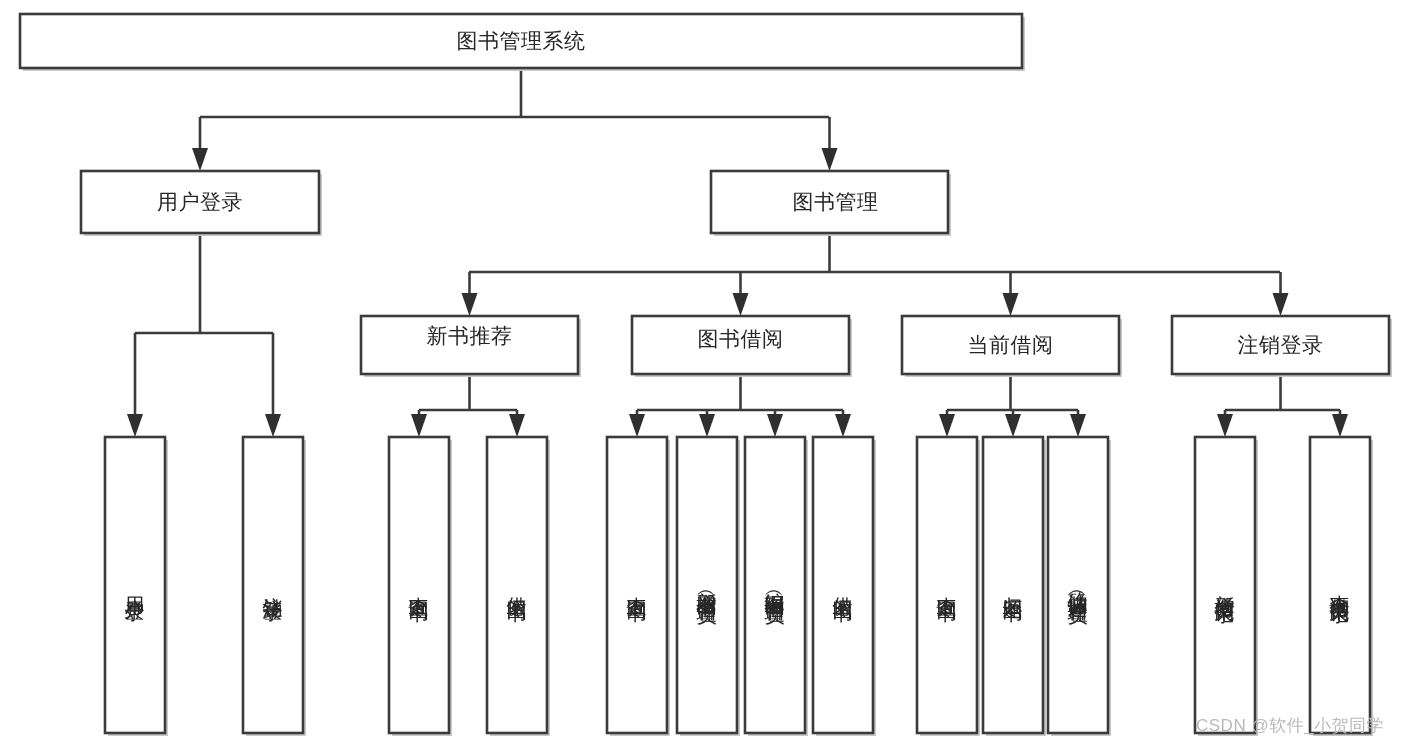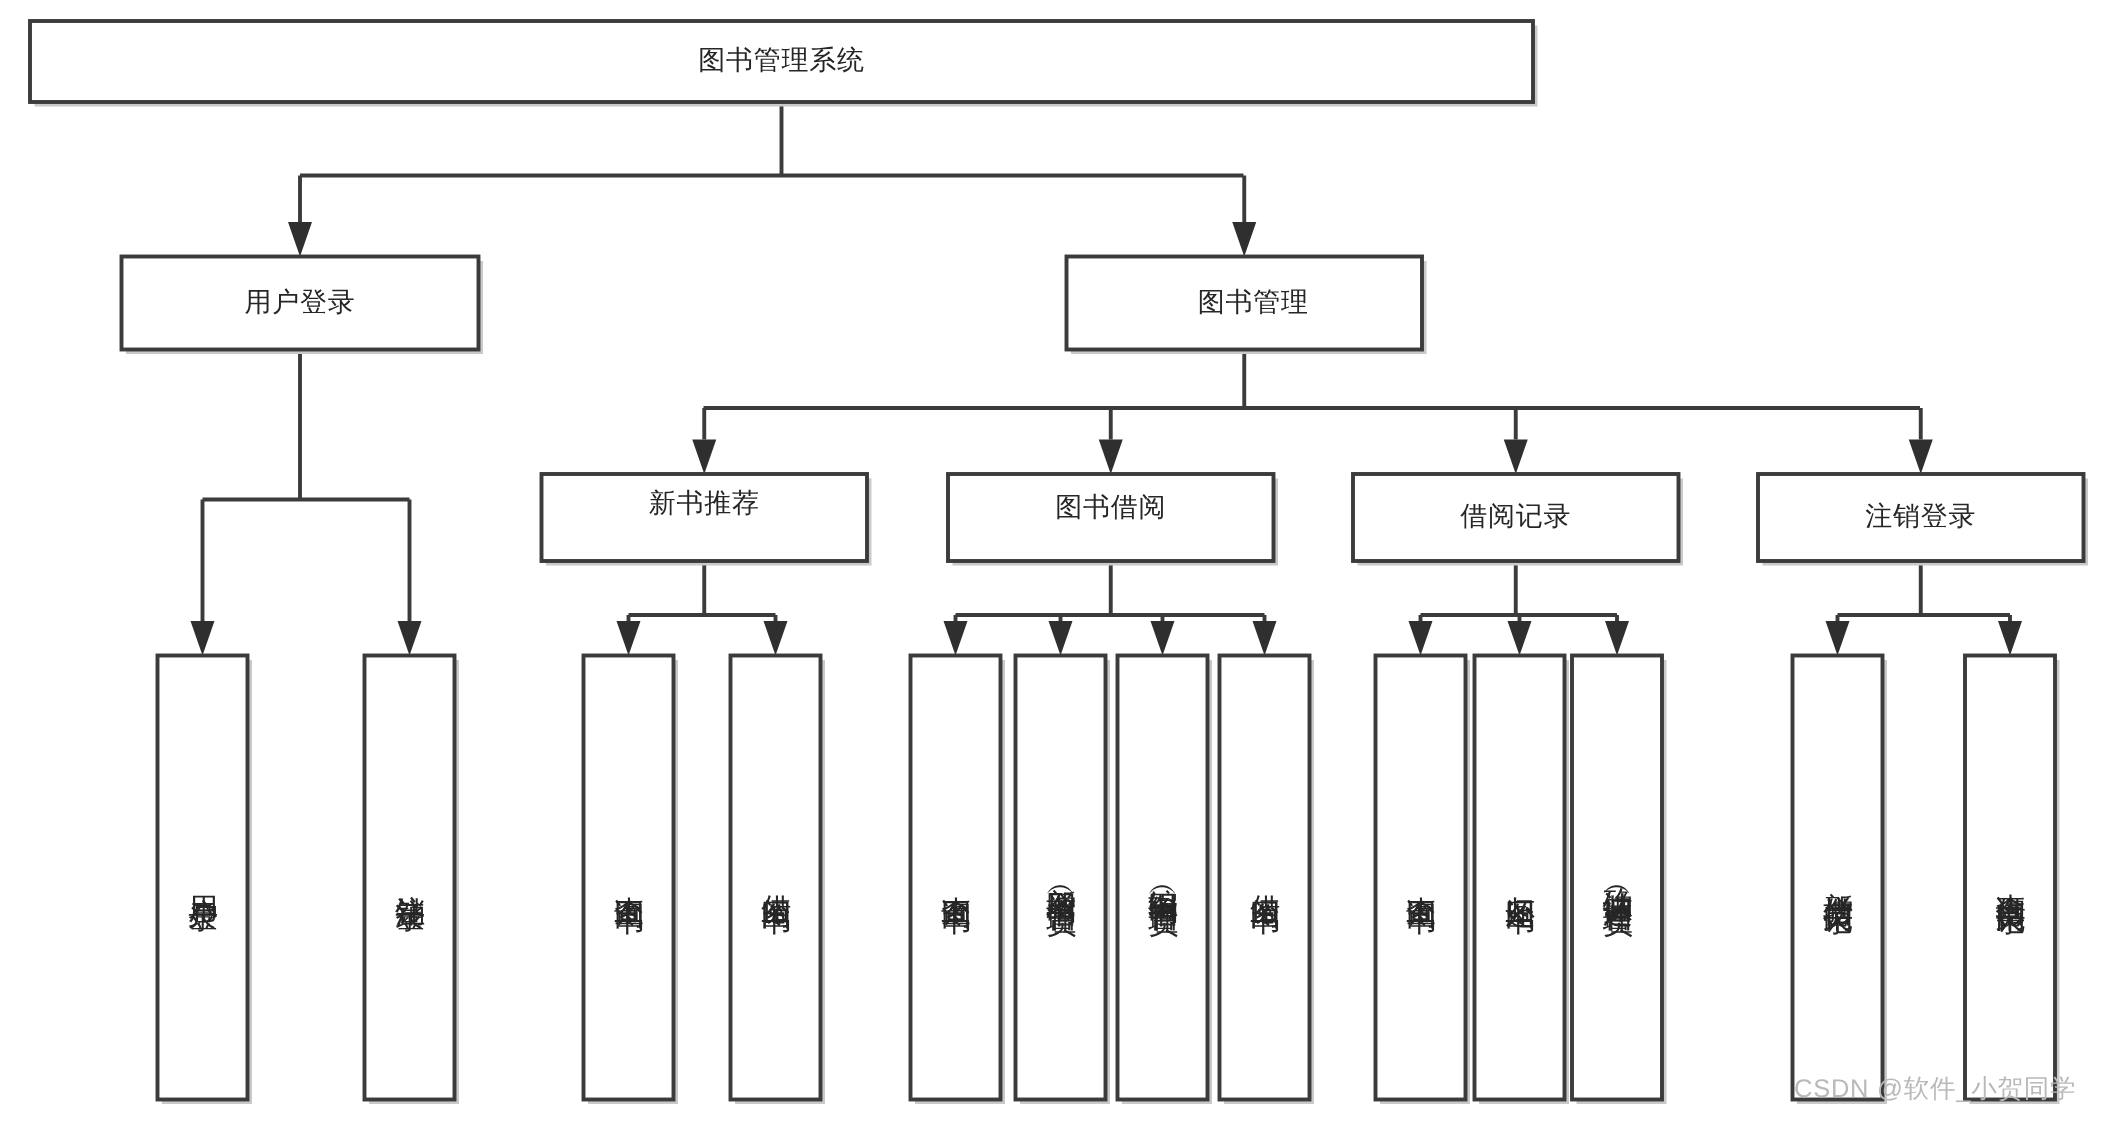--- a/index.html
+++ b/index.html
@@ -51,21 +51,21 @@
     position: absolute;
     display: flex;
     align-items: center;
     justify-content: center;
     color: #262626;
     font-family: "Liberation Sans", "DejaVu Sans", sans-serif;
     pointer-events: none;
     box-sizing: border-box;
   }
   .node-label.horizontal {
-    font-size: 18px;
+    font-size: 21px;
     letter-spacing: 0.5px;
     line-height: 1.1;
   }
   .node-label.vertical {
     writing-mode: vertical-rl;
     text-orientation: upright;
     font-size: 20px;
     letter-spacing: 2px;
     line-height: 1.0;
     white-space: nowrap;
@@ -182,21 +182,21 @@
         <rect x="1310" y="437" width="60" height="296" class="node-box"></rect>
       </g>
   </svg>
 
   <div id="labels-layer">
       <div class="node-label horizontal" style="left: 20px; top: 14px; width: 1002px; height: 54px;">图书管理系统</div>
       <div class="node-label horizontal" style="left: 81px; top: 171px; width: 238px; height: 62px;">用户登录</div>
       <div class="node-label horizontal" style="left: 711px; top: 171px; width: 249px; height: 62px;">图书管理</div>
       <div class="node-label horizontal" style="left: 361px; top: 316px; width: 217px; height: 40px;">新书推荐</div>
       <div class="node-label horizontal" style="left: 632px; top: 316px; width: 217px; height: 46px;">图书借阅</div>
-      <div class="node-label horizontal" style="left: 902px; top: 316px; width: 217px; height: 58px;">借阅记录</div>
+      <div class="node-label horizontal" style="left: 902px; top: 316px; width: 217px; height: 58px;">当前借阅</div>
       <div class="node-label horizontal" style="left: 1172px; top: 316px; width: 217px; height: 58px;">注销登录</div>
       <div class="node-label vertical" style="left: 105px; top: 437px; width: 60px; height: 296px;">用户登录</div>
       <div class="node-label vertical" style="left: 243px; top: 437px; width: 60px; height: 296px;">注销登录</div>
       <div class="node-label vertical" style="left: 389px; top: 437px; width: 60px; height: 296px;">查询图书</div>
       <div class="node-label vertical" style="left: 487px; top: 437px; width: 60px; height: 296px;">借阅图书</div>
       <div class="node-label vertical" style="left: 607px; top: 437px; width: 60px; height: 296px;">查询图书</div>
       <div class="node-label vertical" style="left: 677px; top: 437px; width: 60px; height: 296px;">新增图书（管理员）</div>
       <div class="node-label vertical" style="left: 745px; top: 437px; width: 60px; height: 296px;">编辑图书（管理员）</div>
       <div class="node-label vertical" style="left: 813px; top: 437px; width: 60px; height: 296px;">借阅图书</div>
       <div class="node-label vertical" style="left: 917px; top: 437px; width: 60px; height: 296px;">查询图书</div>

